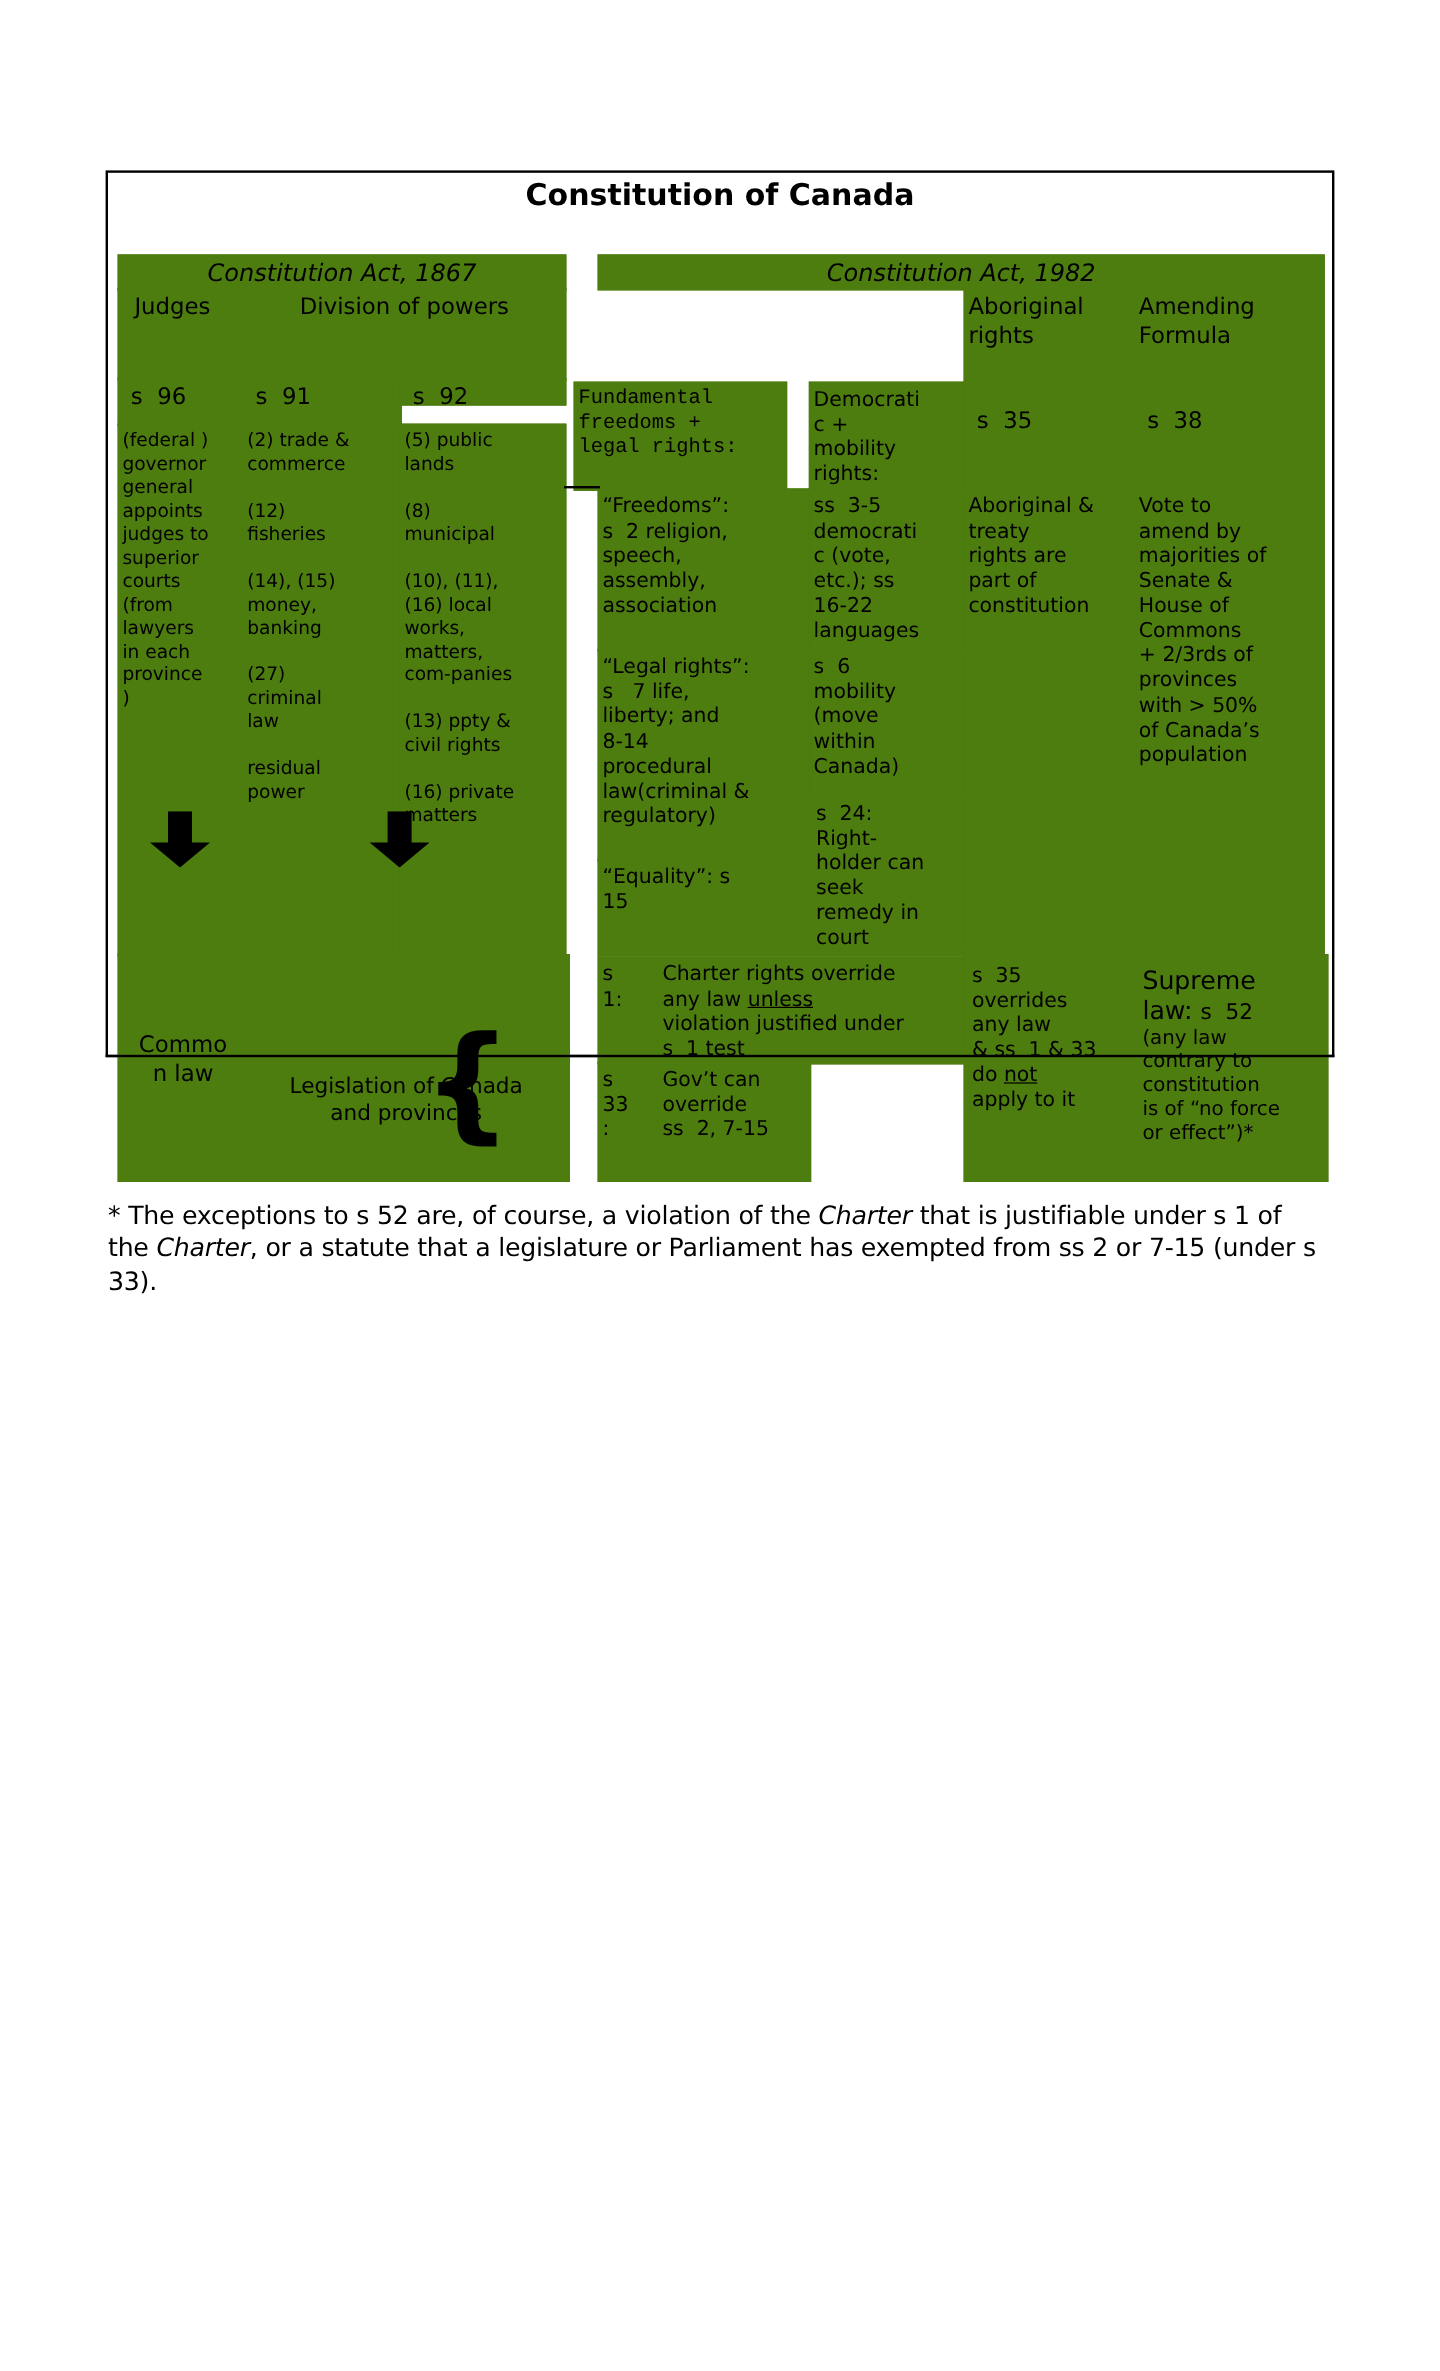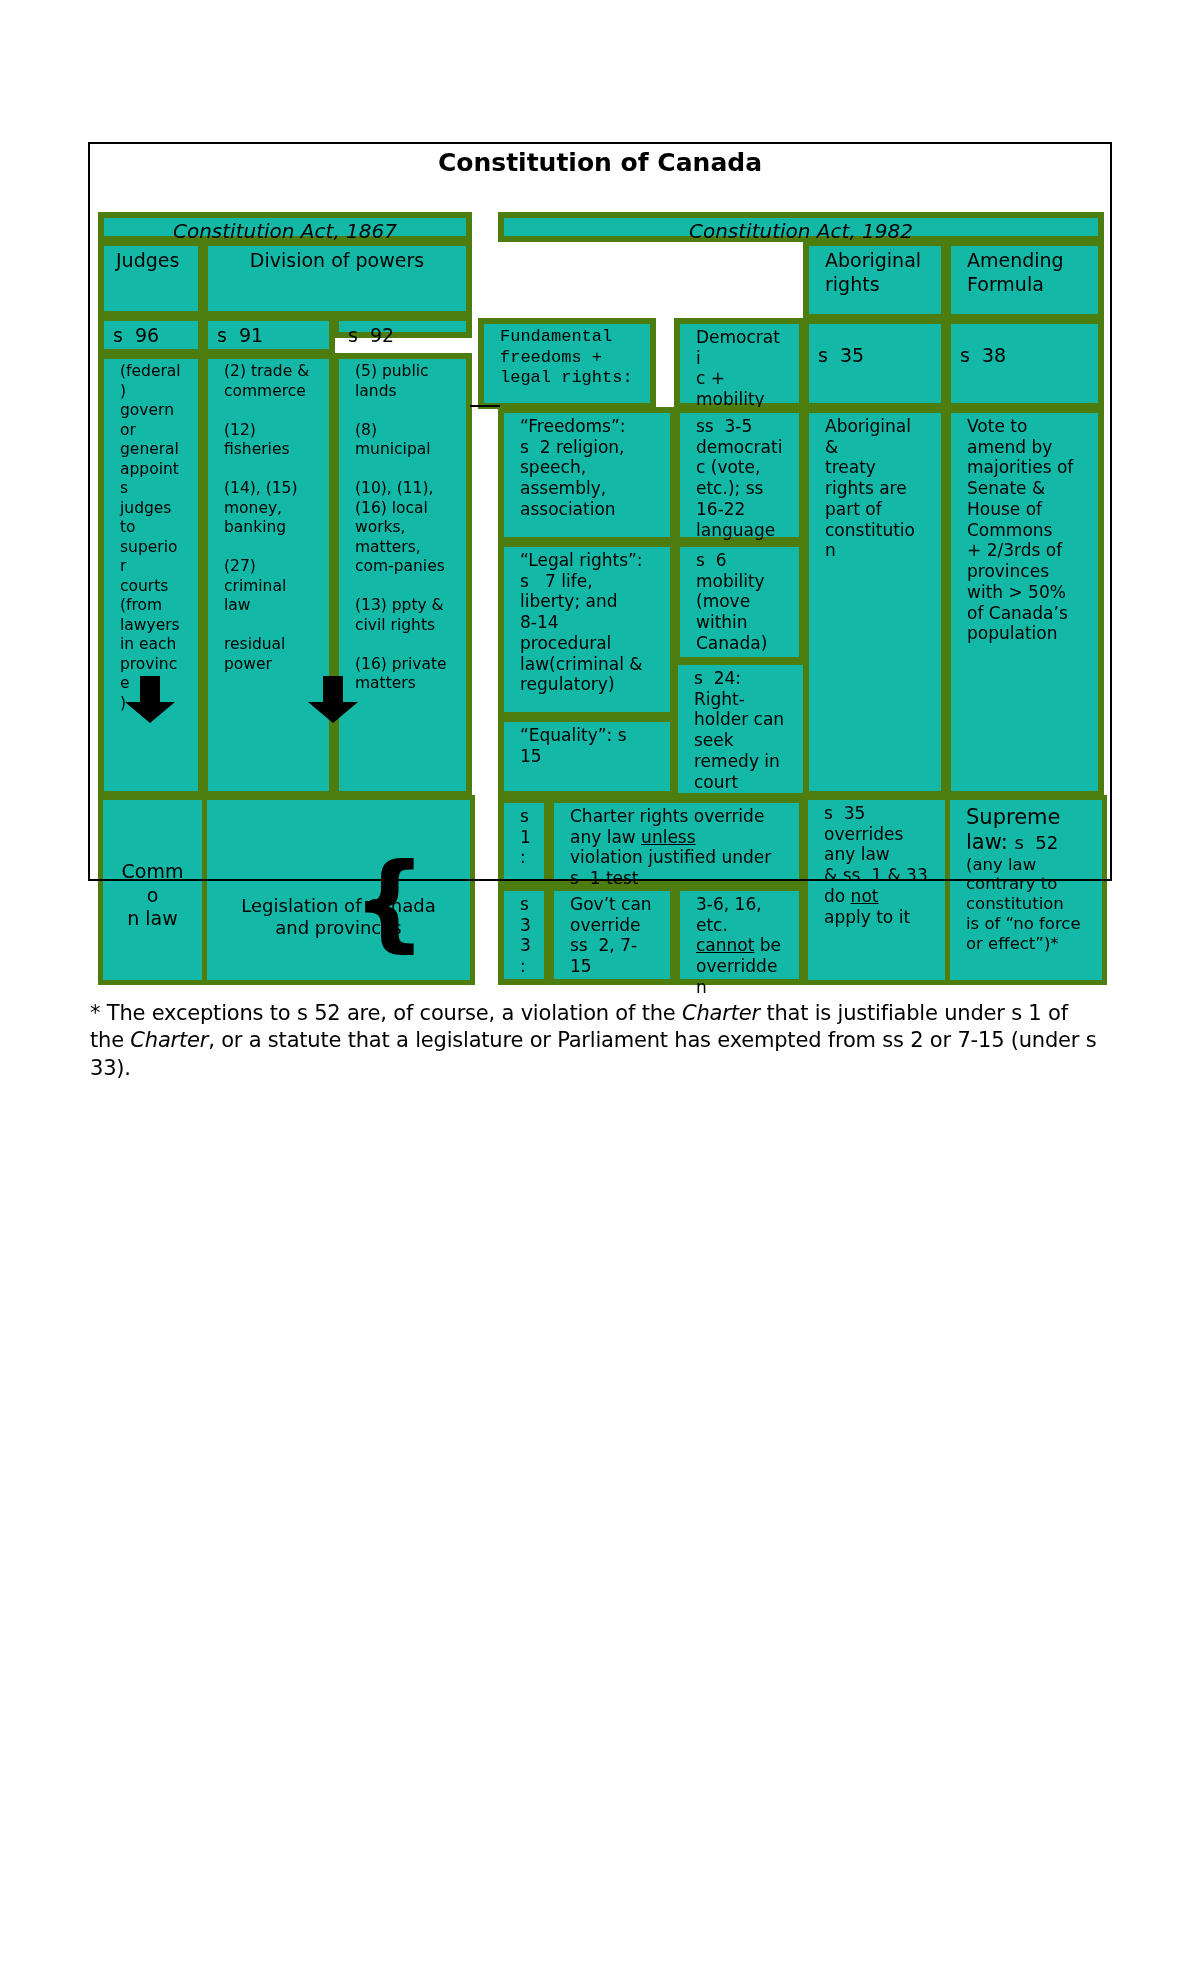--- a/index.html
+++ b/index.html
@@ -7,22 +7,22 @@
     position:relative;
     width:1200px;height:1976px;
     background:#fff;
     font-family:"DejaVu Sans", sans-serif;
     color:#000;
     overflow:hidden;
     border-radius:28px;
   }
   .cell{
     position:absolute;box-sizing:border-box;
-    border:6px solid #4d7c0f;background:#14b8a6;
-    padding:3px 16px;
+    border:2px solid #4d7c0f;background:#4d7c0f;
+    padding:3px 2px;
     white-space:pre-wrap;overflow-wrap:break-word;
     font-size:16px;line-height:1.24;
   }
   .thick{border-width:5px;}
   .thick4{border-width:4px;}
   .center{text-align:center;}
   .italic{font-style:italic;}
   .u{text-decoration:underline;}
   .outer-box{
     position:absolute;box-sizing:border-box;
@@ -199,24 +199,20 @@
 any law </span><span class="u">unless</span><span>
 violation justified under
 s  1 test</span></div>
 
   <div class="cell body-17" style="left:498px;top:885px;width:52px;height:100px;">s
 33
 :</div>
   <div class="cell body-17" style="left:548px;top:885px;width:128px;height:100px;">Gov’t can
 override
 ss  2, 7-15</div>
-  <div class="cell body-17" style="left:674px;top:885px;width:131px;height:100px;"><span>3-6, 16,
-etc.
-</span><span class="u">cannot</span><span> be
-overridden</span></div>
 
   <div class="cell body-17 thick" style="left:803px;top:795px;width:147px;height:190px;"><span>s  35
 overrides
 any law
 &amp; ss  1 &amp; 33
 do </span><span class="u">not</span><span>
 apply to it</span></div>
 
   <div class="cell thick" style="left:945px;top:795px;width:162px;height:190px;padding-top:5px;"><span class="supreme-t1">Supreme
 law: </span><span class="supreme-t2">s  52

